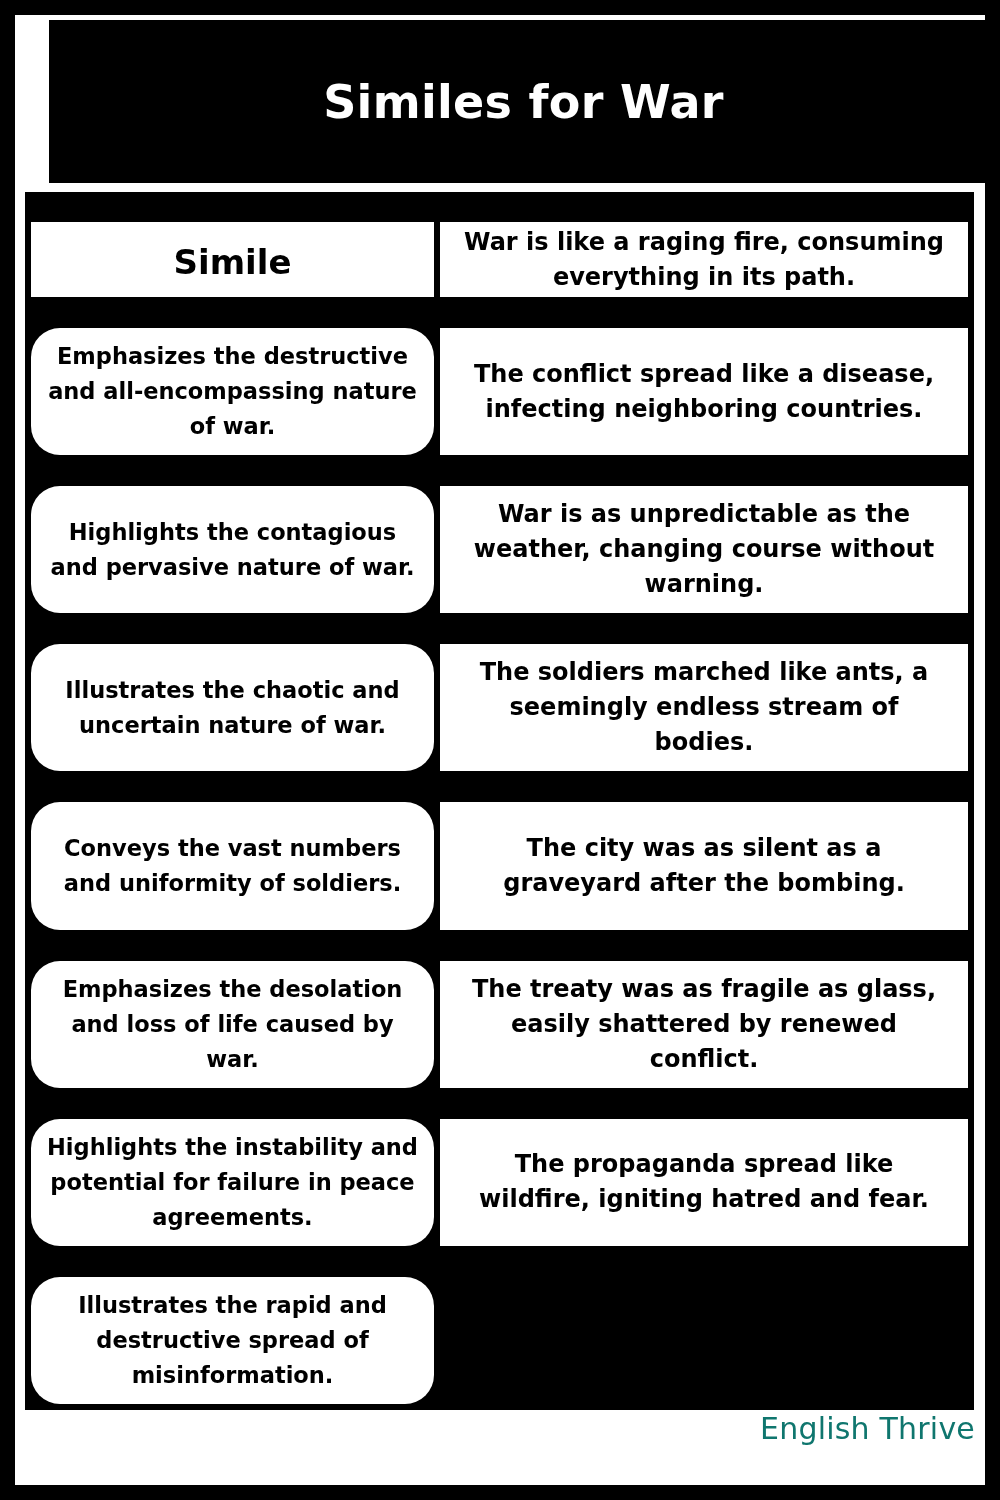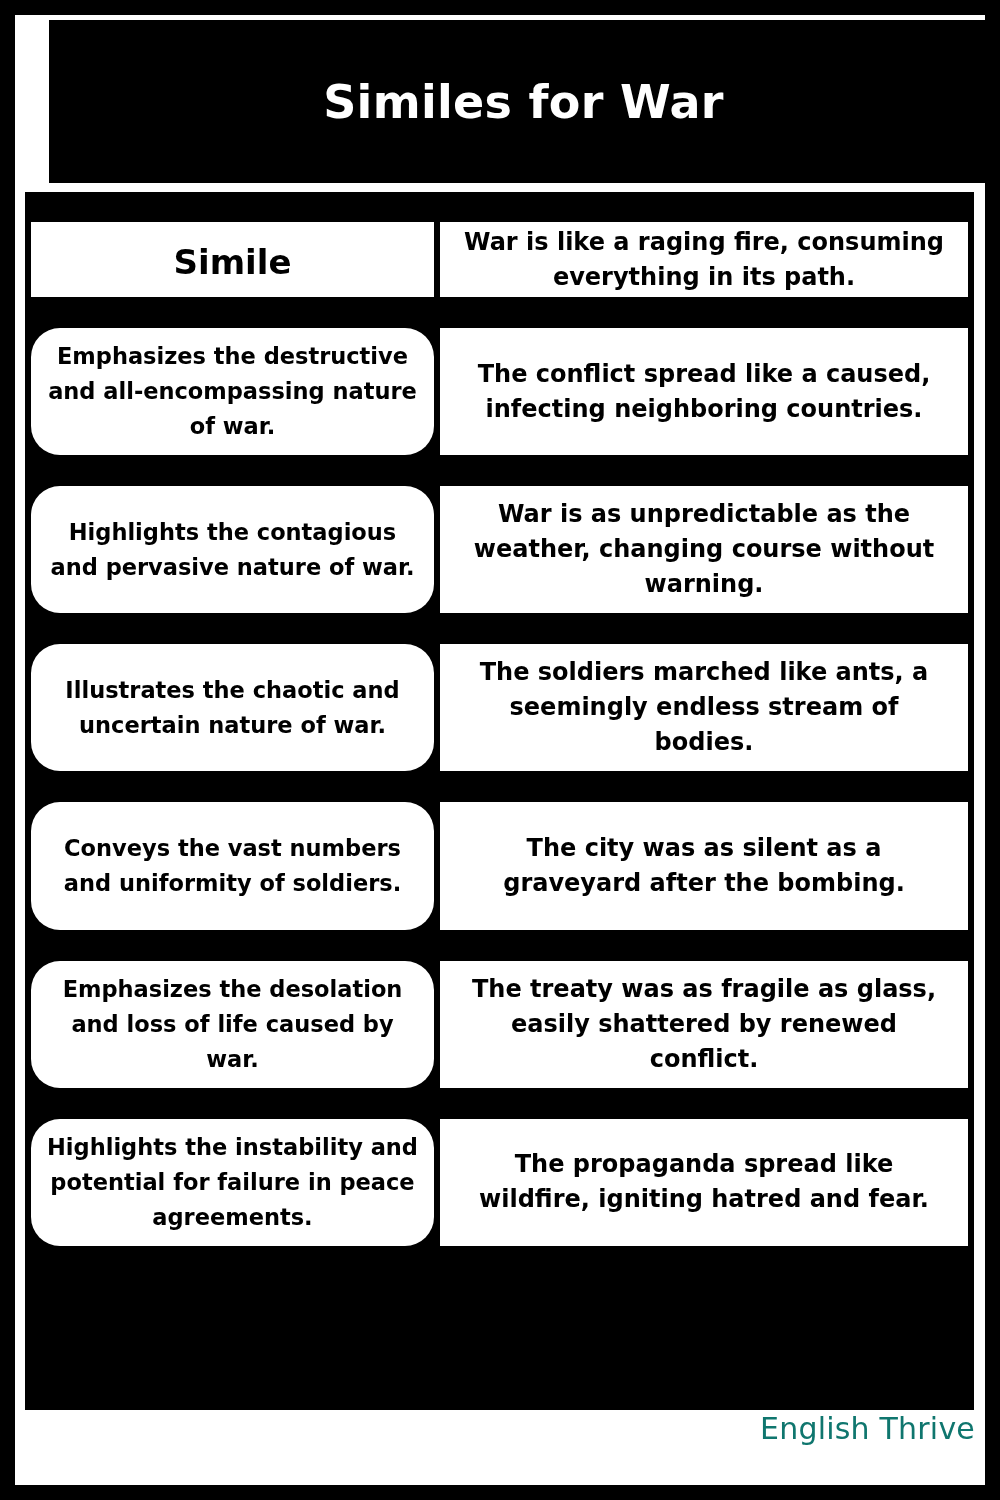--- a/index.html
+++ b/index.html
@@ -99,33 +99,34 @@
   <div class="title-banner">
     <span class="title-text">Similes for War</span>
   </div>
 
   <div class="table">
     <div class="cell head-cell">Simile</div>
 
     <div class="cell simile-cell">War is like a raging fire, consuming everything in its path.</div>
     <div class="cell expl-cell">Emphasizes the destructive and all-encompassing nature of war.</div>
 
-    <div class="cell simile-cell">The conflict spread like a caused, infecting neighboring countries.</div>
+    <div class="cell simile-cell">The conflict spread like a disease, infecting neighboring countries.</div>
     <div class="cell expl-cell">Highlights the contagious and pervasive nature of war.</div>
 
     <div class="cell simile-cell">War is as unpredictable as the weather, changing course without warning.</div>
     <div class="cell expl-cell">Illustrates the chaotic and uncertain nature of war.</div>
 
     <div class="cell simile-cell">The soldiers marched like ants, a seemingly endless stream of bodies.</div>
     <div class="cell expl-cell">Conveys the vast numbers and uniformity of soldiers.</div>
 
     <div class="cell simile-cell">The city was as silent as a graveyard after the bombing.</div>
     <div class="cell expl-cell">Emphasizes the desolation and loss of life caused by war.</div>
 
     <div class="cell simile-cell">The treaty was as fragile as glass, easily shattered by renewed conflict.</div>
     <div class="cell expl-cell">Highlights the instability and potential for failure in peace agreements.</div>
 
     <div class="cell simile-cell">The propaganda spread like wildfire, igniting hatred and fear.</div>
+    <div class="cell expl-cell">Illustrates the rapid and destructive spread of misinformation.</div>
   </div>
 
   <div class="footer-brand">English Thrive</div>
 
 </div>
 
 </body></html>

